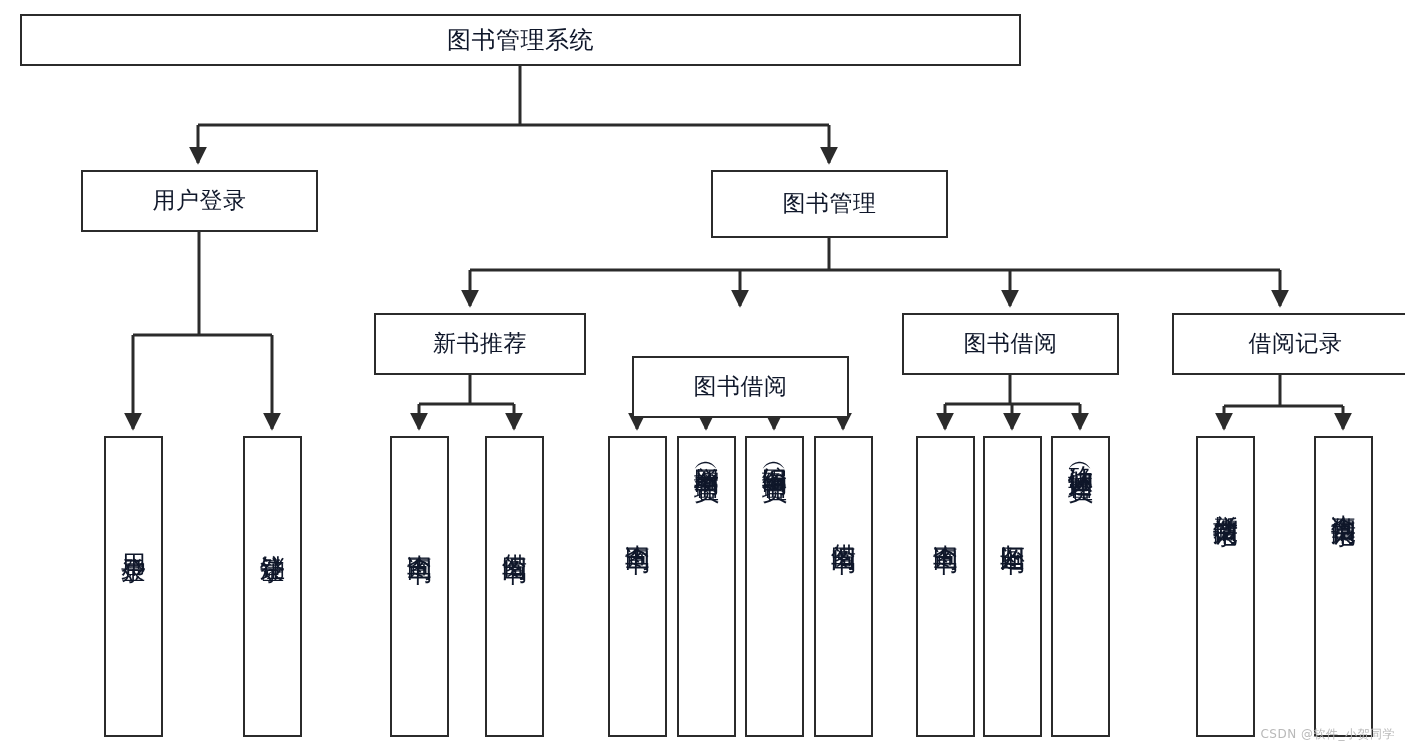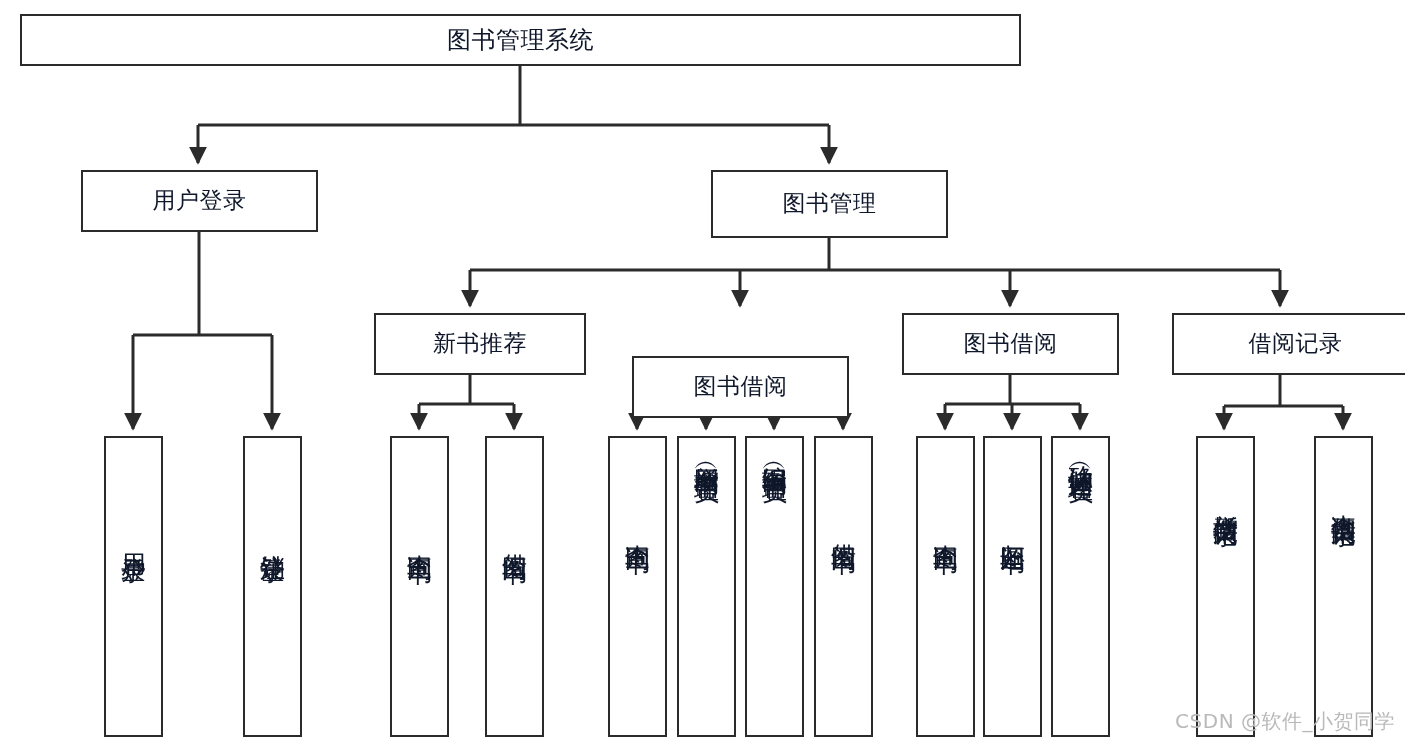--- a/index.html
+++ b/index.html
@@ -66,22 +66,22 @@
     margin: 0 auto;
   }
   .node.vert.mid .node-label   { margin-top: 96px; }
   .node.vert.mid2 .node-label  { margin-top: 86px; }
   .node.vert.tall .node-label  { margin-top: 8px; }
   .node.vert.upper .node-label { margin-top: 56px; }
 
   #watermark {
     position: absolute;
     right: 10px;
-    bottom: 12px;
-    font-size: 20px;
+    bottom: 4px;
+    font-size: 12px;
     color: #b9b9b9;
     letter-spacing: 0.5px;
     z-index: 5;
     white-space: nowrap;
   }
 </style>
 </head>
 <body>
 
 <div id="diagram-canvas">

